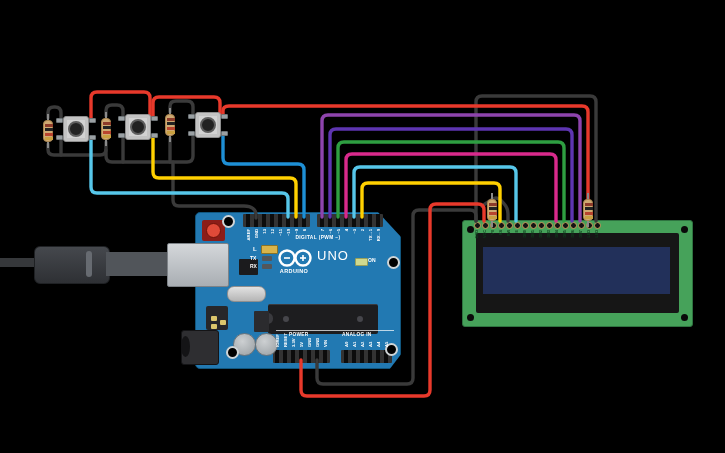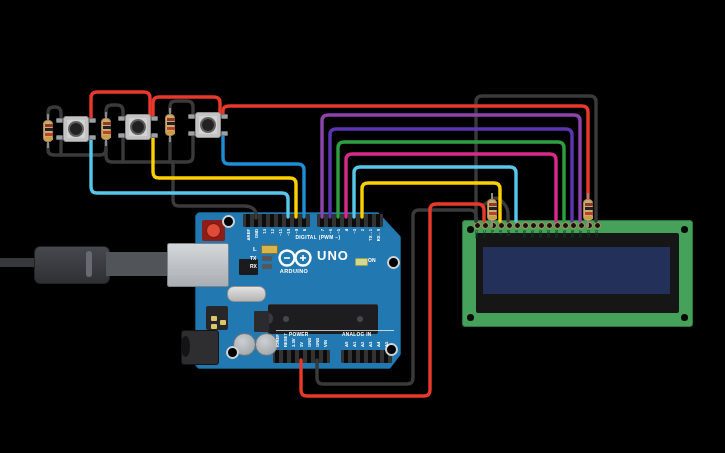--- a/index.html
+++ b/index.html
@@ -57,21 +57,21 @@
   .btxt{color:#fff;line-height:1;}
   #label-l{left:253px;top:246px;font-size:6px;font-weight:bold;}
   #label-tx{left:250px;top:256px;font-size:5px;font-weight:bold;}
   #label-rx{left:250px;top:264px;font-size:5px;font-weight:bold;}
   #label-on{left:368px;top:258px;font-size:5px;font-weight:bold;}
   #label-digital{left:262px;top:236px;width:112px;text-align:center;font-size:4.8px;font-weight:bold;letter-spacing:.4px;}
   #label-power{left:289px;top:333px;font-size:4.8px;font-weight:bold;letter-spacing:.3px;}
   #label-analog{left:342px;top:333px;font-size:4.8px;font-weight:bold;letter-spacing:.3px;}
   #silk-line{left:276px;top:330px;width:118px;height:1px;background:rgba(255,255,255,.7);}
   #label-arduino{left:270px;top:269px;width:48px;text-align:center;font-size:5.5px;font-weight:bold;letter-spacing:.4px;}
-  #label-uno{left:317px;top:249px;font-size:13px;letter-spacing:1px;font-weight:bold;}
+  #label-uno{left:317px;top:249px;font-size:13px;letter-spacing:1px;font-weight:normal;}
   #logo{left:277px;top:247px;}
 
   
   #lcd-board{left:462px;top:220px;width:231px;height:107px;background:#46a25a;
     border:1px solid #2e7440;border-radius:3px;box-sizing:border-box;}
   #lcd-bezel{left:476px;top:233px;width:203px;height:80px;background:#161616;border-radius:2px;}
   #lcd-screen{left:483px;top:247px;width:187px;height:47px;background:#22305a;}
   .lcd-hole{width:7px;height:7px;border-radius:50%;background:#0a0a0a;}
   .lcd-pin{position:absolute;width:5px;height:5px;border-radius:50%;background:#141414;border:1.5px solid #c9a35f;box-sizing:content-box;}
 

